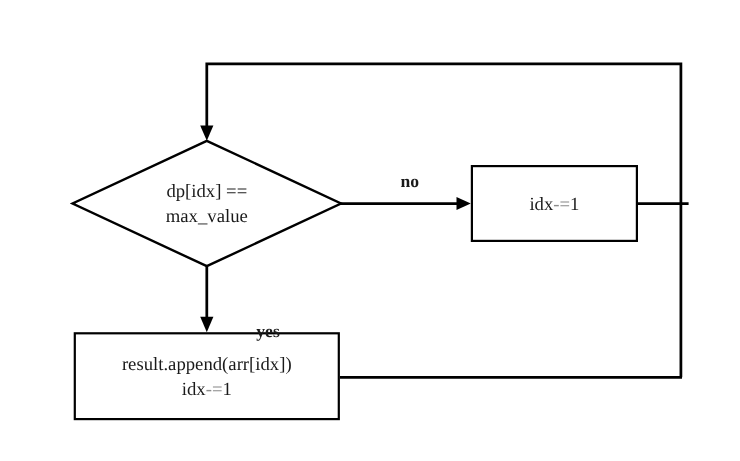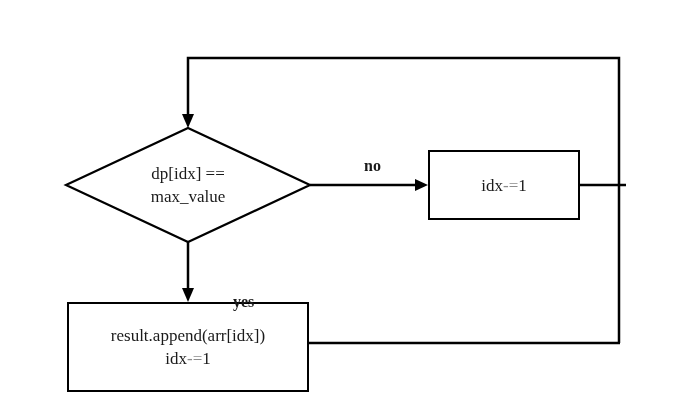--- a/index.html
+++ b/index.html
@@ -26,21 +26,21 @@
     position:absolute;
     box-sizing:border-box;
     border:2px solid var(--line);
     background:var(--node-fill);
     display:flex;flex-direction:column;
     justify-content:center;
     text-align:center;
     font-size:17px;
   }
   #box-right{left:428px;top:150px;width:152px;height:70px;}
-  #box-bottom{left:67px;top:302px;width:242px;height:90px;}
+  #box-bottom{left:67px;top:302px;width:242px;height:80px;}
   .node-lines .line{line-height:23px;white-space:nowrap;}
   .diamond-label{
     position:absolute;left:88px;top:162px;width:200px;
     text-align:center;font-size:17px;
   }
   .muted{color:var(--muted-text);}
   .edge-label{
     position:absolute;
     font-weight:bold;font-size:16px;
     color:var(--text);

